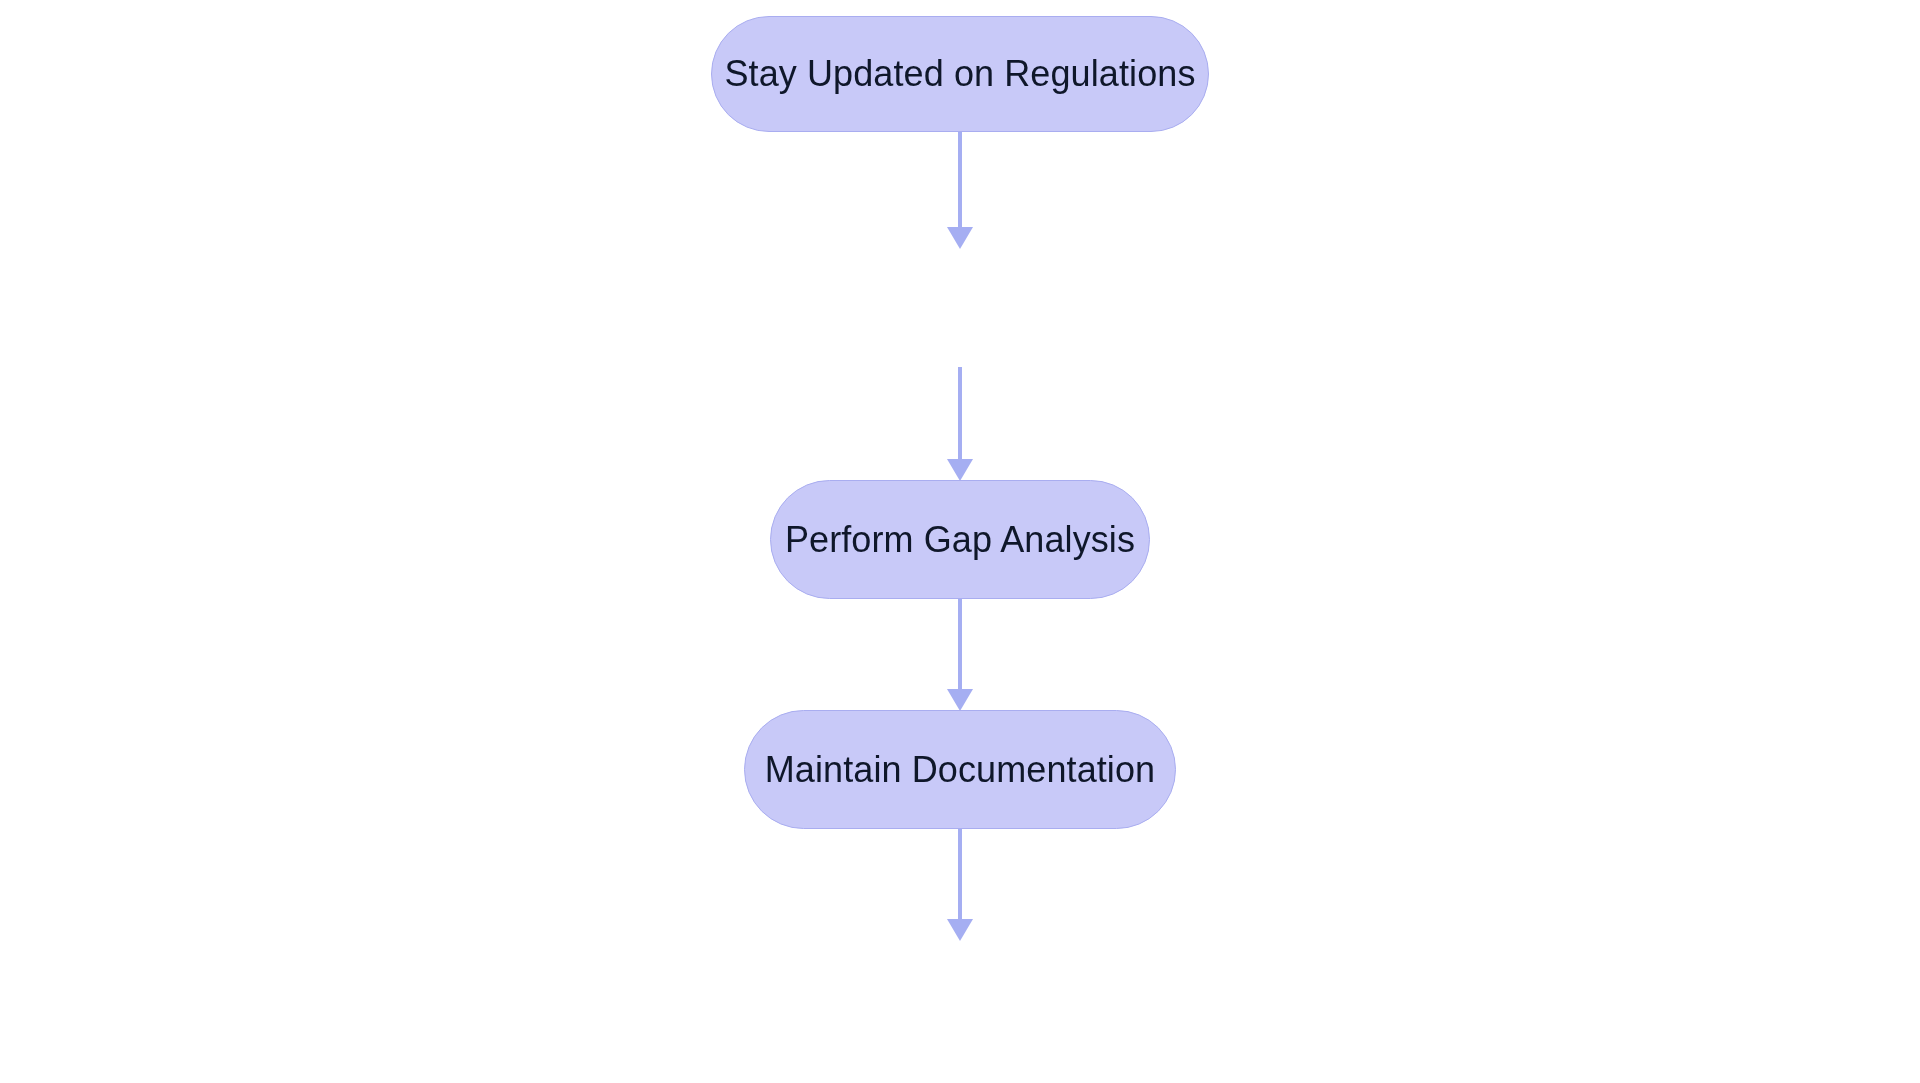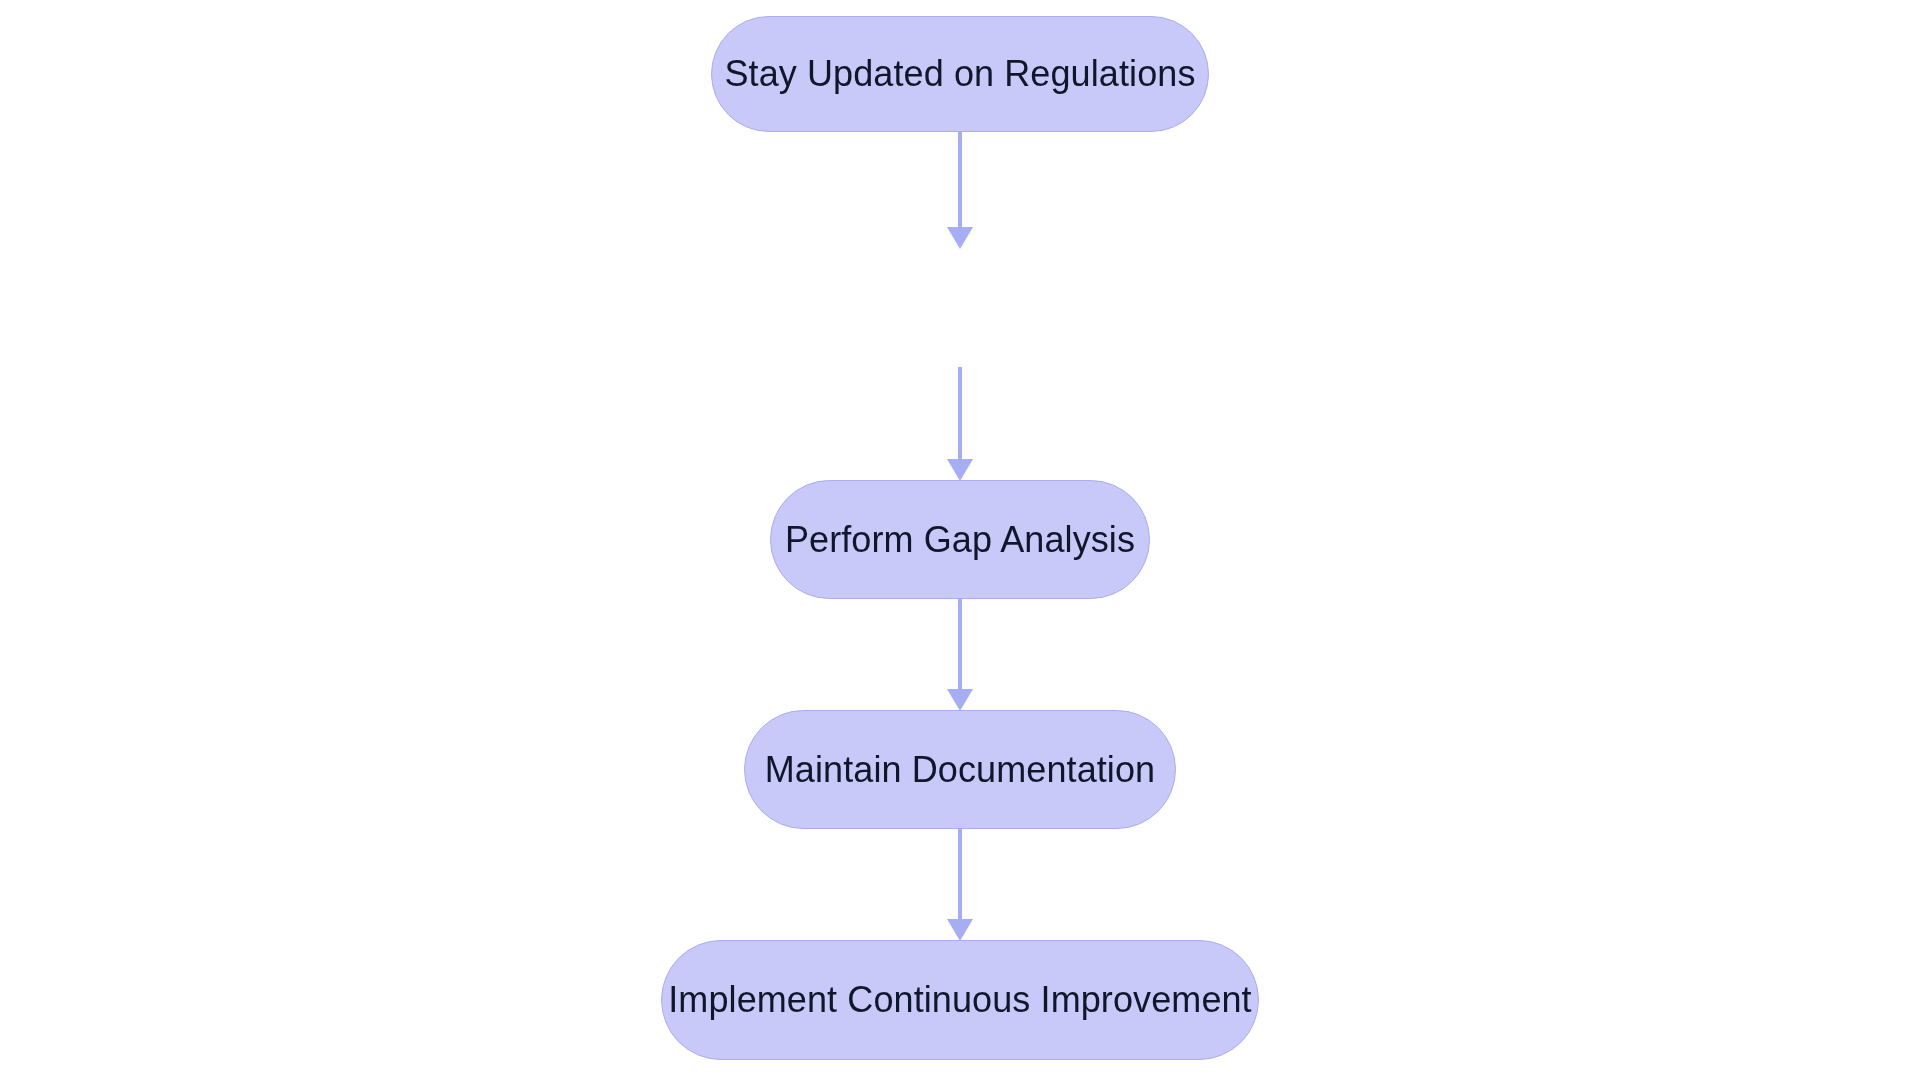--- a/index.html
+++ b/index.html
@@ -120,17 +120,14 @@
 
   <div class="flow-node node-4">
     <span class="node-label">Maintain Documentation</span>
   </div>
 
   <div class="flow-edge edge-4">
     <div class="edge-line"></div>
     <div class="edge-arrowhead"></div>
   </div>
 
-  <div class="flow-node node-5">
-    <span class="node-label">Implement Continuous Improvement</span>
-  </div>
 
 </div>
 
 </body></html>

